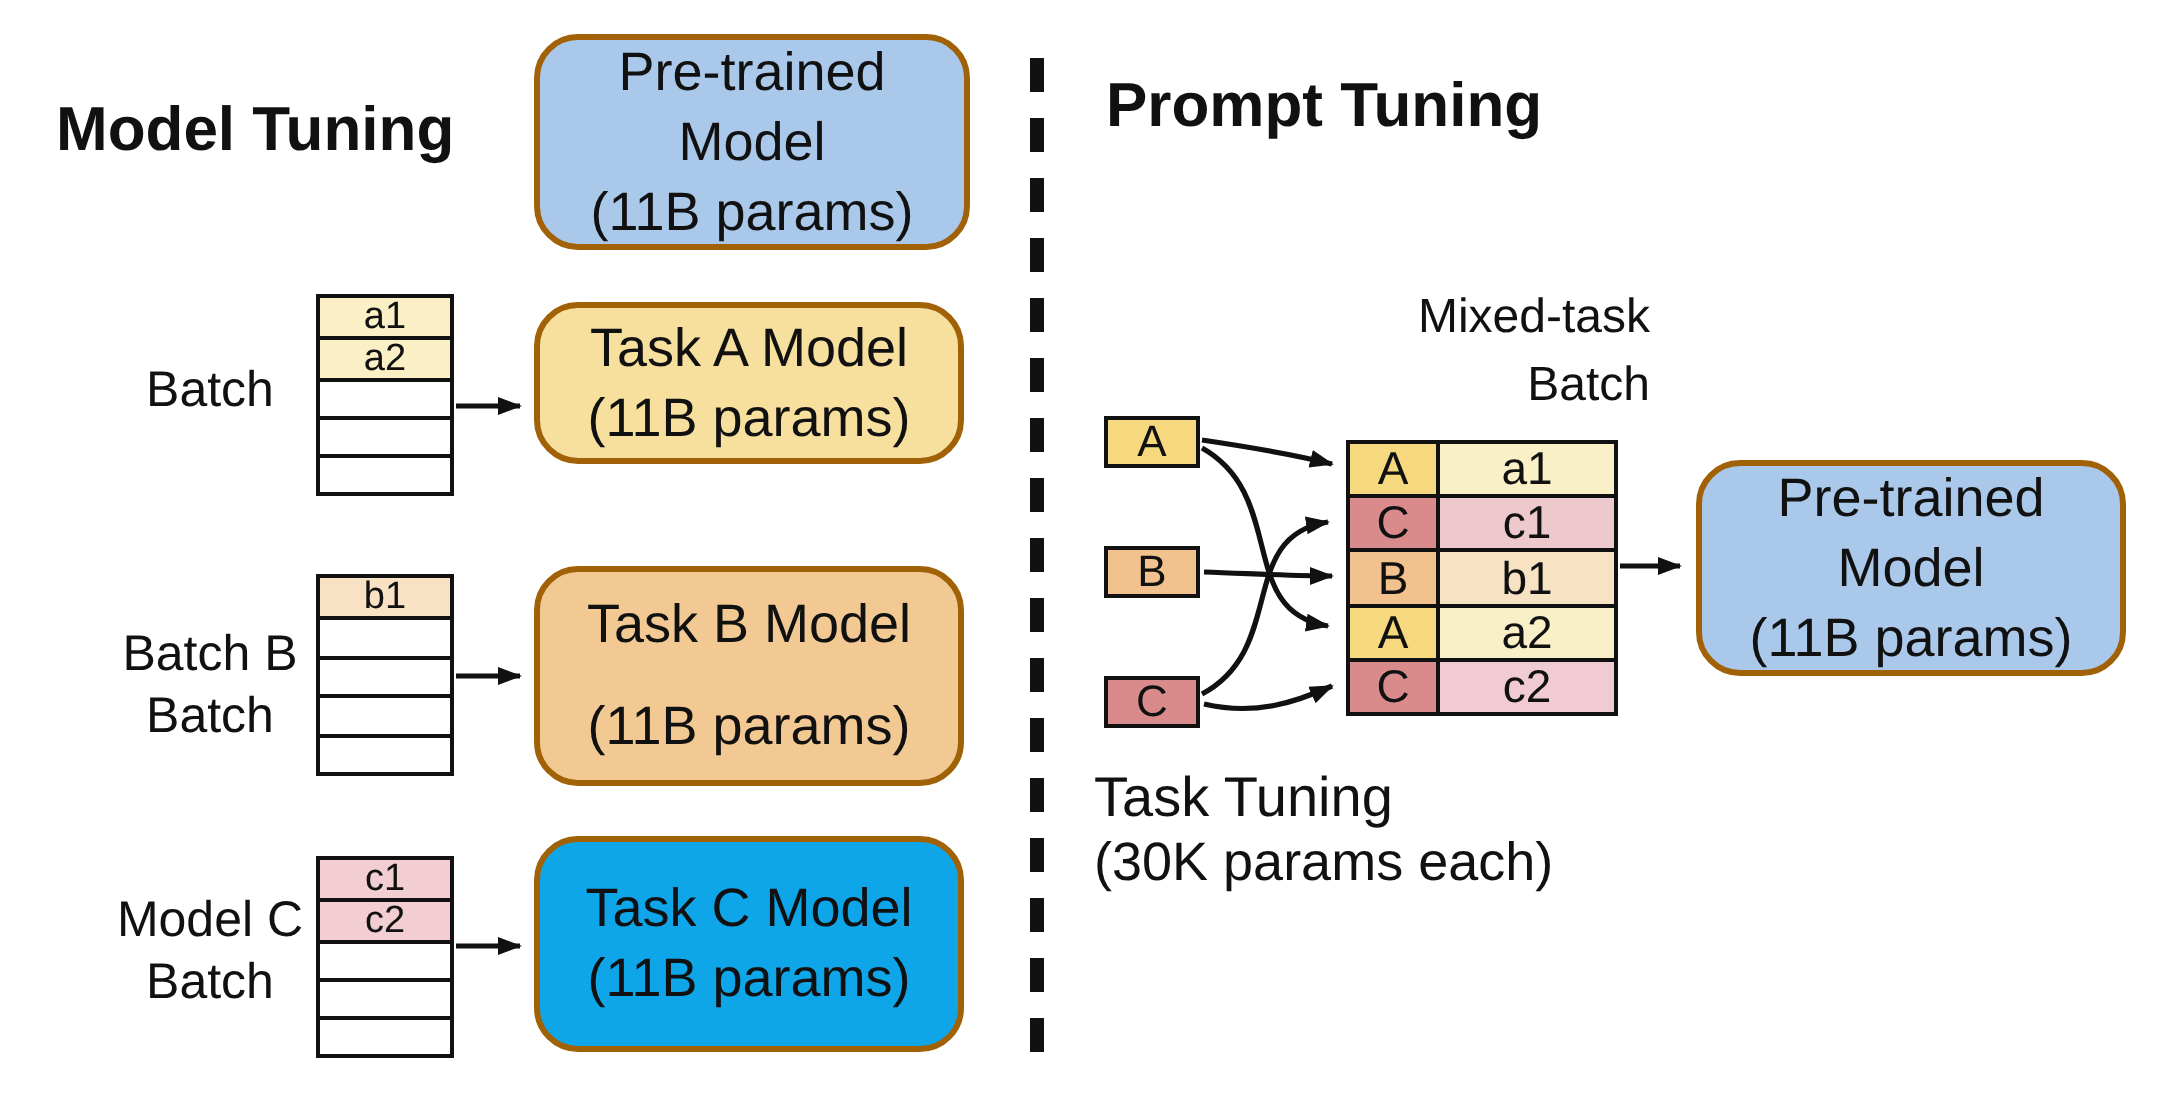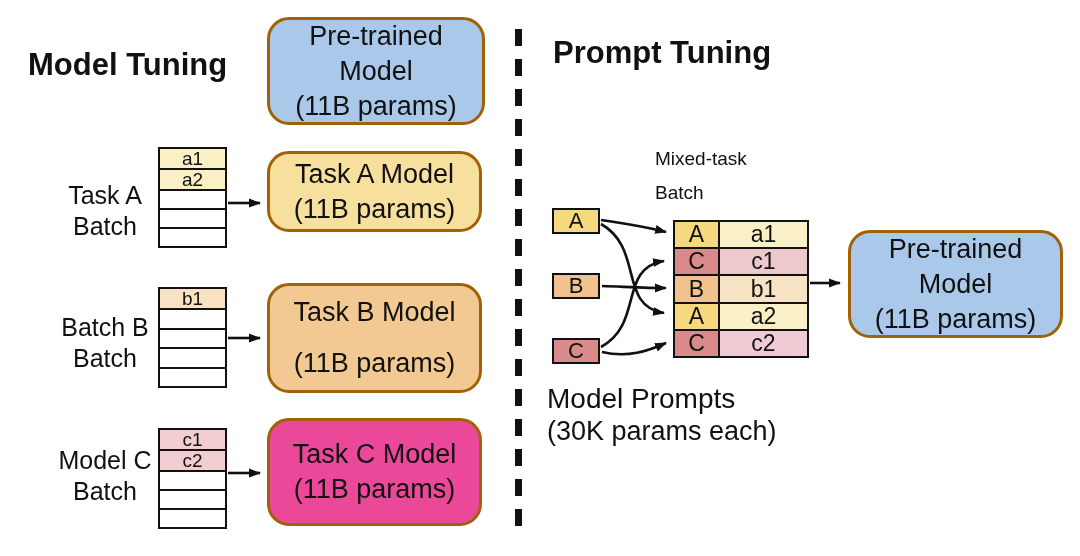--- a/index.html
+++ b/index.html
@@ -28,21 +28,21 @@
   }
   .mrow { flex:1; display:flex; border-bottom:2.5px solid #111; min-height:0; }
   .mrow:last-child { border-bottom:none; }
   .mcell { display:flex; align-items:center; justify-content:center; font-size:23px; line-height:1; }
   .mcell.task { width:45px; border-right:2.5px solid #111; box-sizing:border-box; }
   .mcell.item { flex:1; }
   .prompt-box {
     position:absolute; width:48px; height:26px; border:2.5px solid #111; box-sizing:border-box;
     display:flex; align-items:center; justify-content:center; font-size:22px; line-height:20px;
   }
-  .center-label { position:absolute; text-align:left; font-size:19px; line-height:34px; }
+  .center-label { position:absolute; text-align:right; font-size:24px; line-height:34px; }
   .footer-label { position:absolute; font-size:28px; line-height:32px; }
   .footer-label .sub { font-size:27px; }
   .divider {
     position:absolute; left:515px; top:29px; width:7px; height:502px;
     background:repeating-linear-gradient(to bottom, #111 0 17px, transparent 17px 30px);
   }
 </style>
 </head>
 <body>
 
@@ -71,21 +71,20 @@
 
   <div class="title" style="left:28px;top:47px">Model Tuning</div>
 
   <div class="rbox" style="left: 267px; top: 17px; width: 218px; height: 108px; background-color: rgb(170, 200, 233);">
     <div>Pre-trained</div>
     <div>Model</div>
     <div>(11B params)</div>
   </div>
 
   <div class="batch-label" style="left:50px;top:180px;width:110px">
-    <div>Task A</div>
     <div>Batch</div>
   </div>
   <div class="batch-table" style="left:158px;top:147px">
     <div class="brow" style="background-color: rgb(250, 239, 197);">a1</div>
     <div class="brow" style="background-color: rgb(250, 239, 197);">a2</div>
     <div class="brow"></div>
     <div class="brow"></div>
     <div class="brow"></div>
   </div>
   <div class="rbox" style="left: 267px; top: 151px; width: 215px; height: 81px; background-color: rgb(247, 223, 158);">
@@ -113,21 +112,21 @@
     <div>Model C</div>
     <div>Batch</div>
   </div>
   <div class="batch-table" style="left:158px;top:428px">
     <div class="brow" style="background-color: rgb(242, 206, 211);">c1</div>
     <div class="brow" style="background-color: rgb(242, 206, 211);">c2</div>
     <div class="brow"></div>
     <div class="brow"></div>
     <div class="brow"></div>
   </div>
-  <div class="rbox" style="left: 267px; top: 418px; width: 215px; height: 108px; background-color: #ec4899;">
+  <div class="rbox" style="left: 267px; top: 418px; width: 215px; height: 108px; background-color: #0ea5e9;">
     <div>Task C Model</div>
     <div>(11B params)</div>
   </div>
 
   <div class="title" style="left:553px;top:35px">Prompt Tuning</div>
 
   <div class="center-label" style="left:655px;top:142px;width:170px">
     <div>Mixed-task</div>
     <div>Batch</div>
   </div>
@@ -159,17 +158,17 @@
     </div>
   </div>
 
   <div class="rbox" style="left: 848px; top: 230px; width: 215px; height: 108px; background-color: rgb(170, 200, 233);">
     <div>Pre-trained</div>
     <div>Model</div>
     <div>(11B params)</div>
   </div>
 
   <div class="footer-label" style="left:547px;top:383px">
-    <div>Model Prompts</div>
+    <div>Task Tuning</div>
     <div class="sub">(30K params each)</div>
   </div>
 
 </div>
 
 </body></html>

